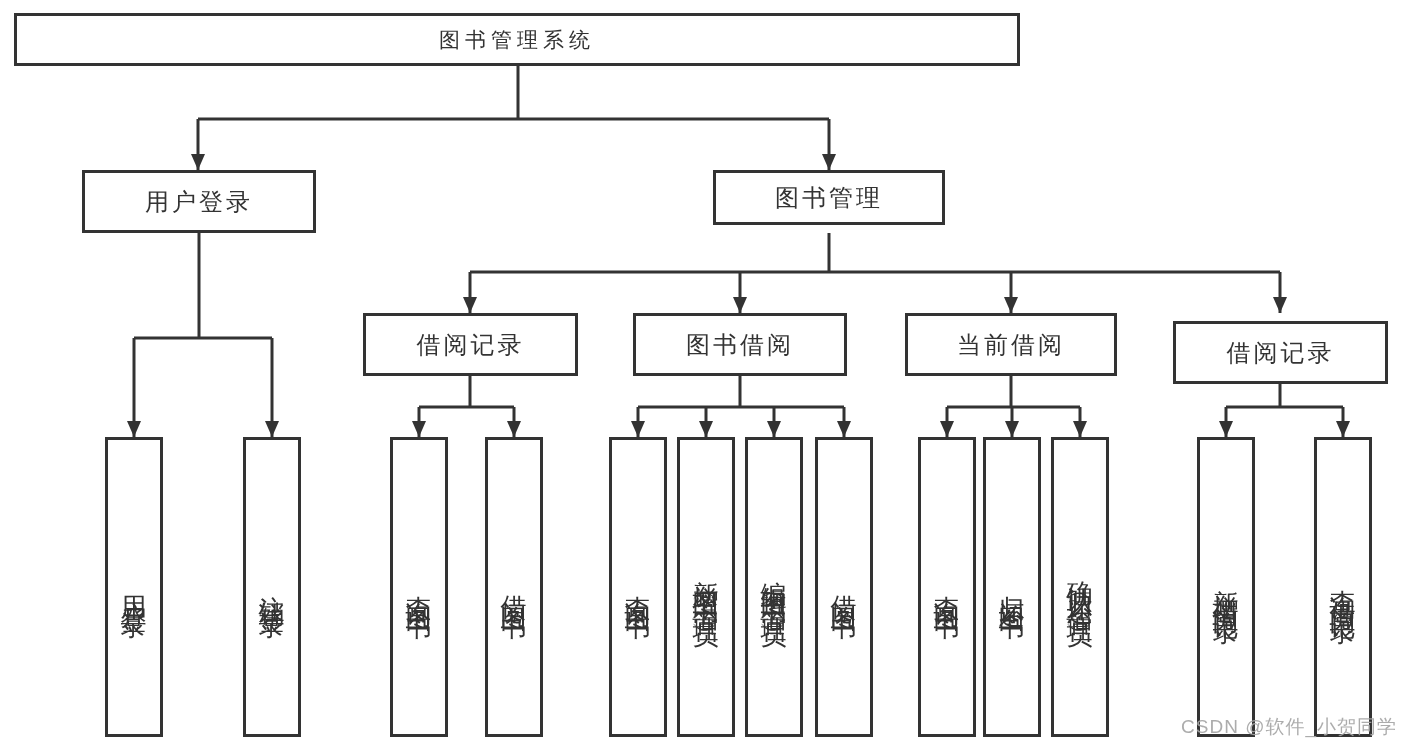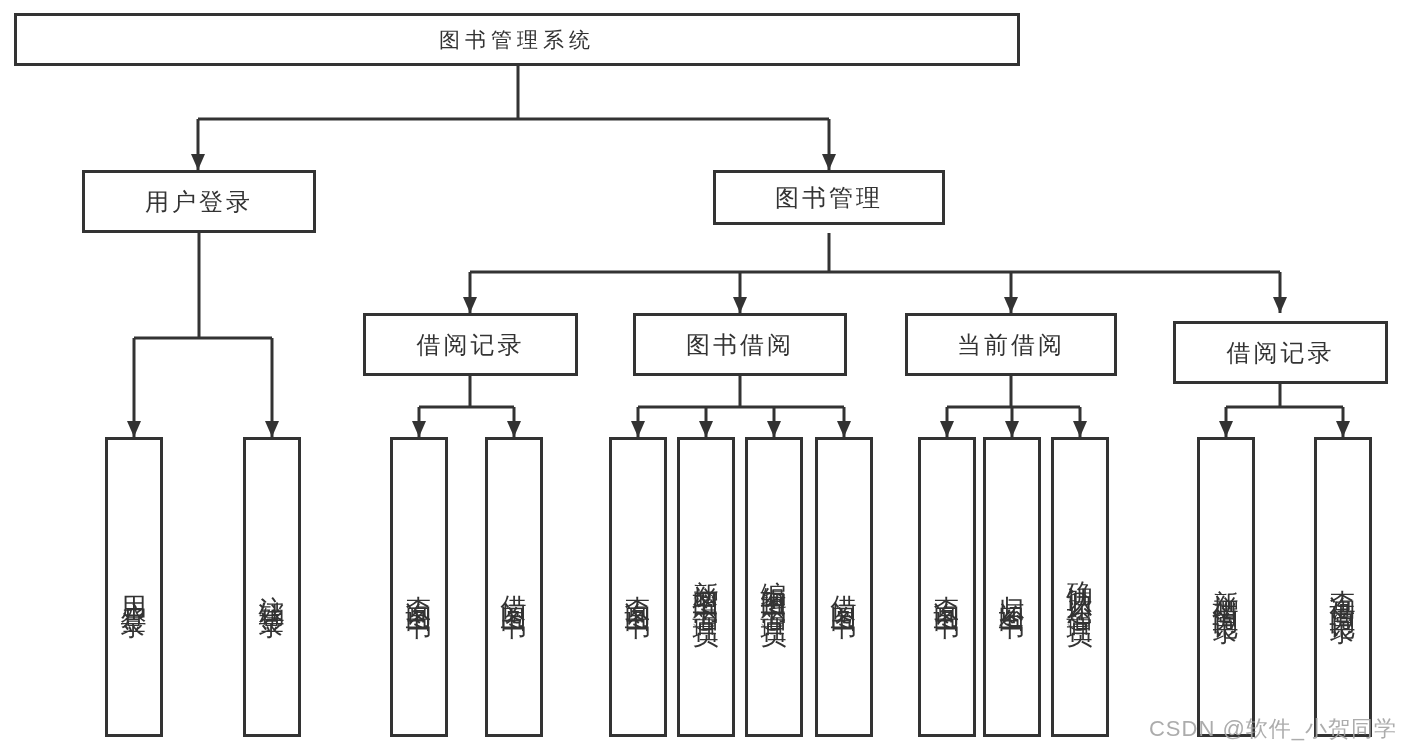--- a/index.html
+++ b/index.html
@@ -41,21 +41,21 @@
     text-orientation: mixed;
     font-size: 26px;
     letter-spacing: 6px;
     line-height: 1;
     white-space: normal;
   }
   .watermark {
     position: absolute;
     top: 714px;
     right: 8px;
-    font-size: 22px;
+    font-size: 19px;
     color: rgba(165, 165, 165, 0.92);
     letter-spacing: 1px;
     z-index: 5;
     white-space: nowrap;
   }
 </style>
 </head>
 <body>
 
 <div class="stage">

